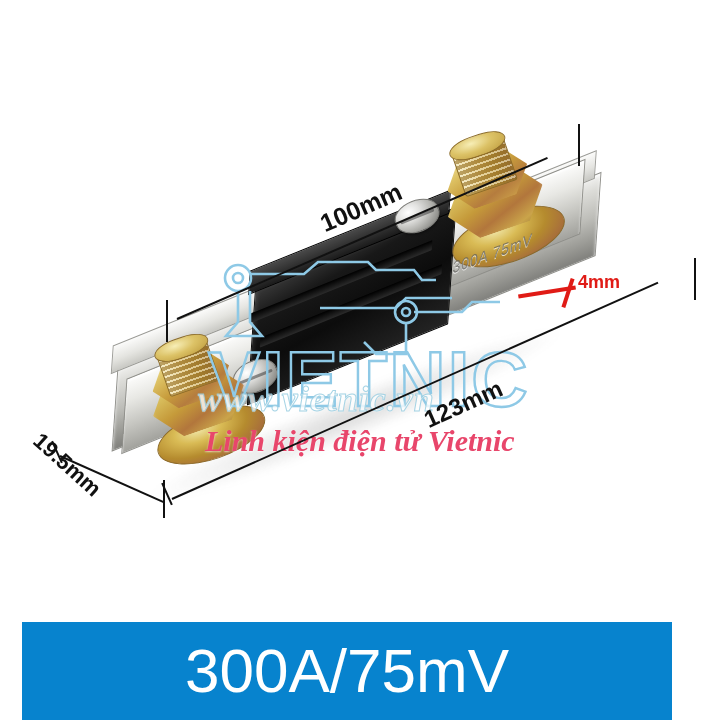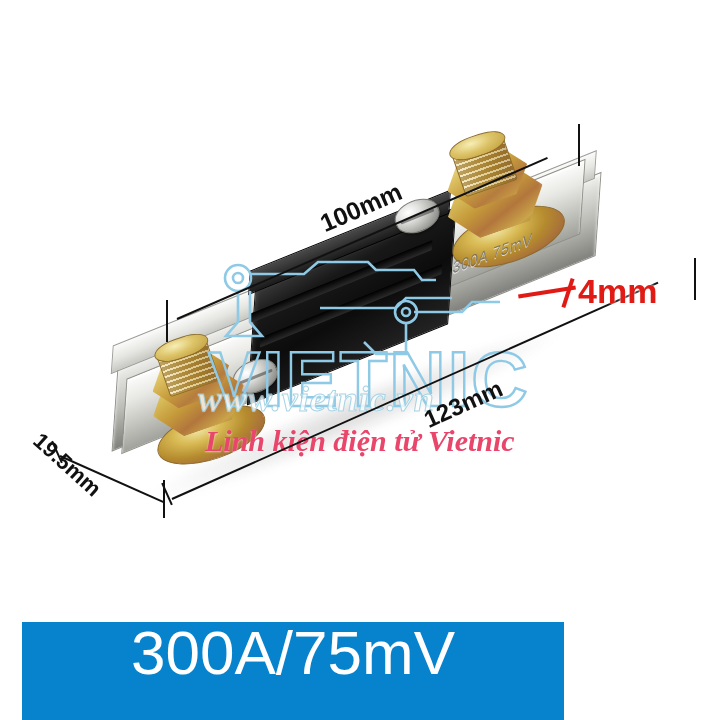--- a/index.html
+++ b/index.html
@@ -239,21 +239,21 @@
   #dim123-tick-b { left: 694px; top: 258px; height: 42px; }
   #dim123-label { left: 422px; top: 390px; font-size: 24px; transform: rotate(-24deg); }
 
   
   #dim195-line { left: 60px; top: 455px; width: 114px; height: 2px; transform: rotate(24deg); }
   #dim195-tick-a { left: 56px; top: 440px; height: 24px; transform: rotate(-24deg); }
   #dim195-tick-b { left: 166px; top: 482px; height: 24px; transform: rotate(-24deg); }
   #dim195-label { left: 26px; top: 452px; font-size: 22px; transform: rotate(42deg); }
 
   
-  #dim4-label { left: 578px; top: 272px; font-size: 34px; }
+  #dim4-label { left: 578px; top: 272px; font-size: 18px; }
   #dim4-mark-v {
     position: absolute;
     left: 566px; top: 278px;
     width: 4px; height: 30px;
     background: #e01b16;
     transform: rotate(18deg);
   }
   #dim4-mark-h {
     position: absolute;
     left: 518px; top: 290px;
@@ -296,24 +296,25 @@
     color: #e8466b;
     text-shadow: 0 1px 2px rgba(255,255,255,.65);
     white-space: nowrap;
   }
 
   
   #banner {
     position: absolute;
     left: 22px;
     top: 622px;
-    width: 542px;
+    width: 650px;
     height: 98px;
     background: #0783ce;
     display: flex;
+    align-items: center;
     justify-content: center;
   }
   #banner-text {
     color: #ffffff;
     font-family: "Liberation Sans", sans-serif;
     font-weight: 400;
     font-size: 62px;
     letter-spacing: 0px;
     line-height: 1;
   }

